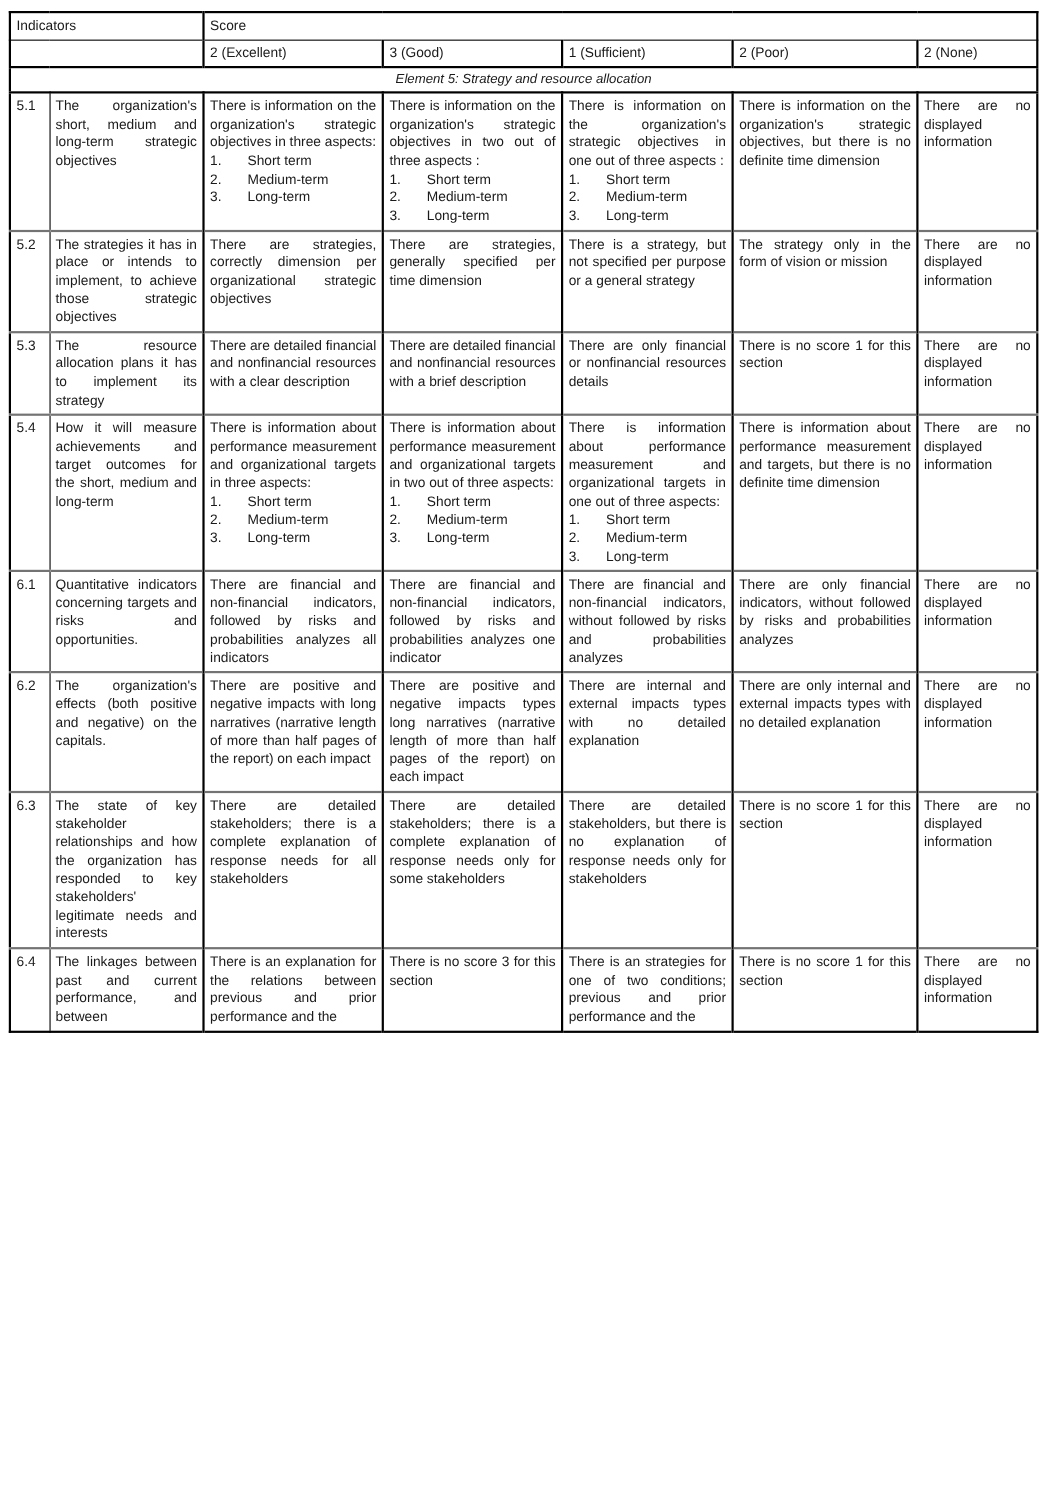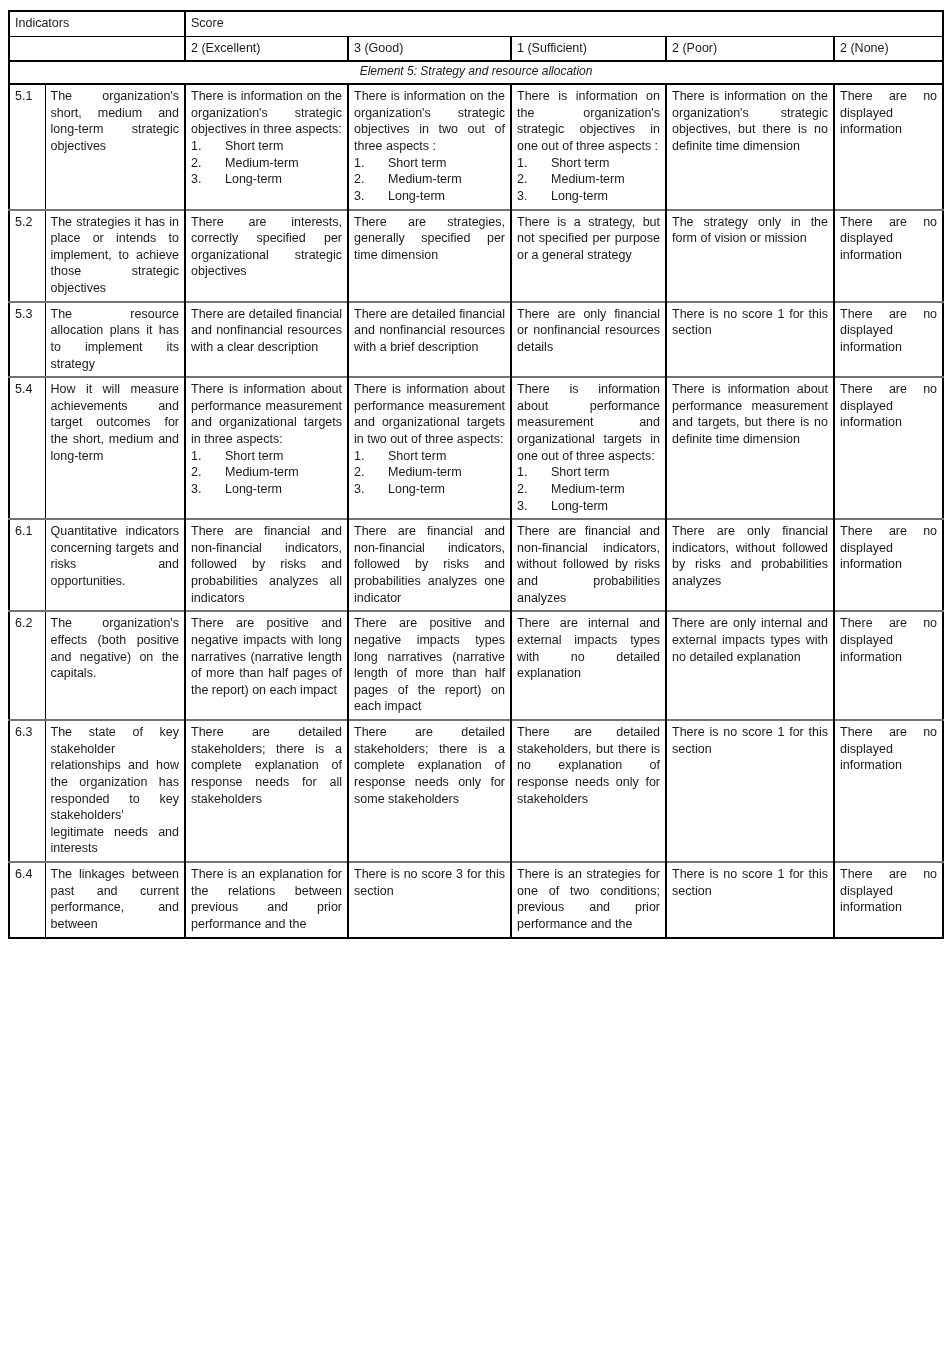--- a/index.html
+++ b/index.html
@@ -195,21 +195,21 @@
             <span class="lead">There is information on the organization's strategic objectives, but there is no definite time dimension</span>
           </td>
           <td class="sep-left">
             <span class="lead">There are no displayed information</span>
           </td>
         </tr>
         <tr class="data-row">
           <td class="num">5.2</td>
           <td class="ind-text">The strategies it has in place or intends to implement, to achieve those strategic objectives</td>
           <td class="sep-left">
-            <span class="lead">There are interests, correctly specified per organizational strategic objectives</span>
+            <span class="lead">There are strategies, correctly dimension per organizational strategic objectives</span>
           </td>
           <td class="sep-left">
             <span class="lead">There are strategies, generally specified per time dimension</span>
           </td>
           <td class="sep-left">
             <span class="lead">There is a strategy, but not specified per purpose or a general strategy</span>
           </td>
           <td class="sep-left">
             <span class="lead">The strategy only in the form of vision or mission</span>
           </td>

